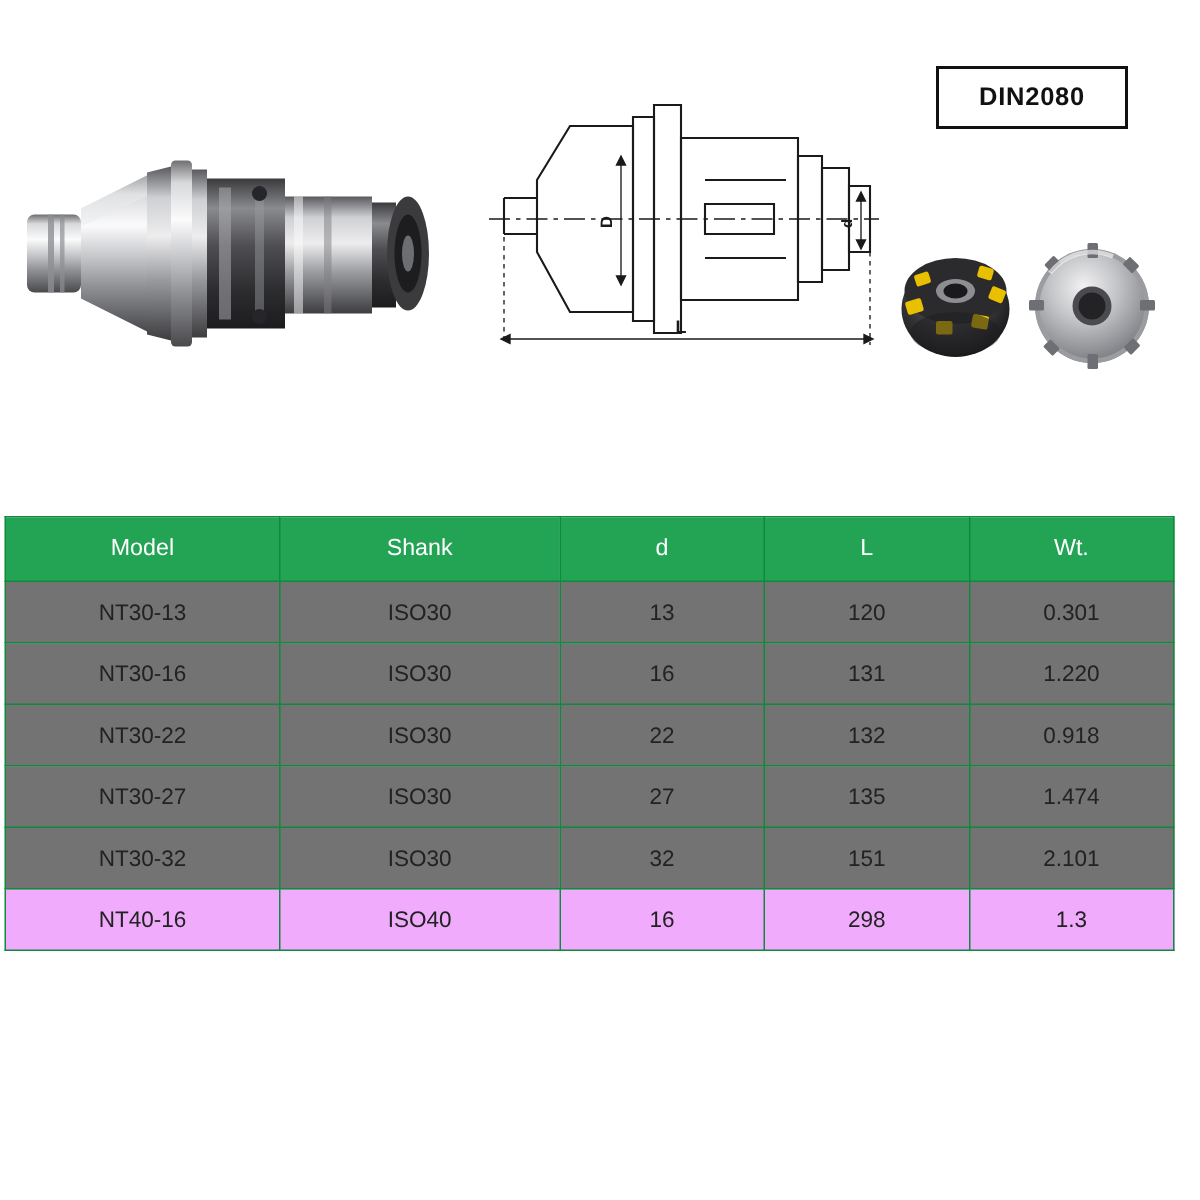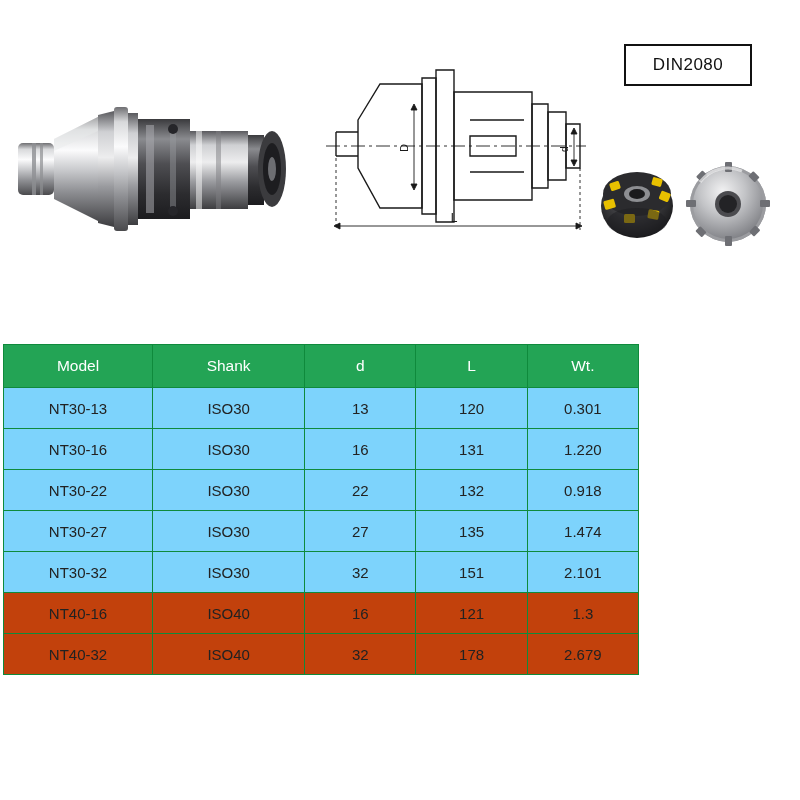--- a/index.html
+++ b/index.html
@@ -15,20 +15,21 @@
     overflow: hidden;
   }
 
   
   #illustration {
     position: absolute;
     left: 0;
     top: 0;
     width: 800px;
     height: 340px;
+    font-weight: bold;
   }
 
   
   #din-box {
     position: absolute;
     left: 624px;
     top: 44px;
     width: 124px;
     height: 38px;
     border: 2px solid #111;
@@ -73,21 +74,21 @@
     top: 158px;
     width: 96px;
     height: 92px;
   }
 
   
   #spec-table {
     position: absolute;
     left: 3px;
     top: 344px;
-    width: 636px;
+    width: 780px;
     border-collapse: collapse;
     table-layout: fixed;
   }
   #spec-table th, #spec-table td {
     border: 1px solid #0f8a3c;
     text-align: center;
     font-size: 15px;
     color: #222;
     height: 40px;
     padding: 0;
@@ -97,24 +98,24 @@
     color: #ffffff;
     font-weight: normal;
     height: 42px;
     font-size: 15.5px;
     border-color: #0f8a3c;
   }
   #spec-table tbody tr.alt td {
     background: #eaf6ec;
   }
   #spec-table tbody tr td {
-    background: #7dd3fc;
+    background: #737373;
   }
   #spec-table tbody tr.alt td {
-    background: #c2410c;
+    background: #f0abfc;
     margin-top: 28px;
   }
   .col-model { width: 23.5%; }
   .col-shank { width: 24%; }
   .col-d     { width: 17.5%; }
   .col-l     { width: 17.5%; }
   .col-wt    { width: 17.5%; margin-top: 32px; }
 </style>
 </head>
 <body>
@@ -326,24 +327,17 @@
       <td>NT30-32</td>
       <td>ISO30</td>
       <td>32</td>
       <td>151</td>
       <td>2.101</td>
     </tr>
     <tr class="alt">
       <td>NT40-16</td>
       <td>ISO40</td>
       <td>16</td>
-      <td>121</td>
+      <td>298</td>
       <td>1.3</td>
-    </tr>
-    <tr class="alt">
-      <td>NT40-32</td>
-      <td>ISO40</td>
-      <td>32</td>
-      <td>178</td>
-      <td>2.679</td>
     </tr>
   </tbody>
 </table>
 
 </body></html>

